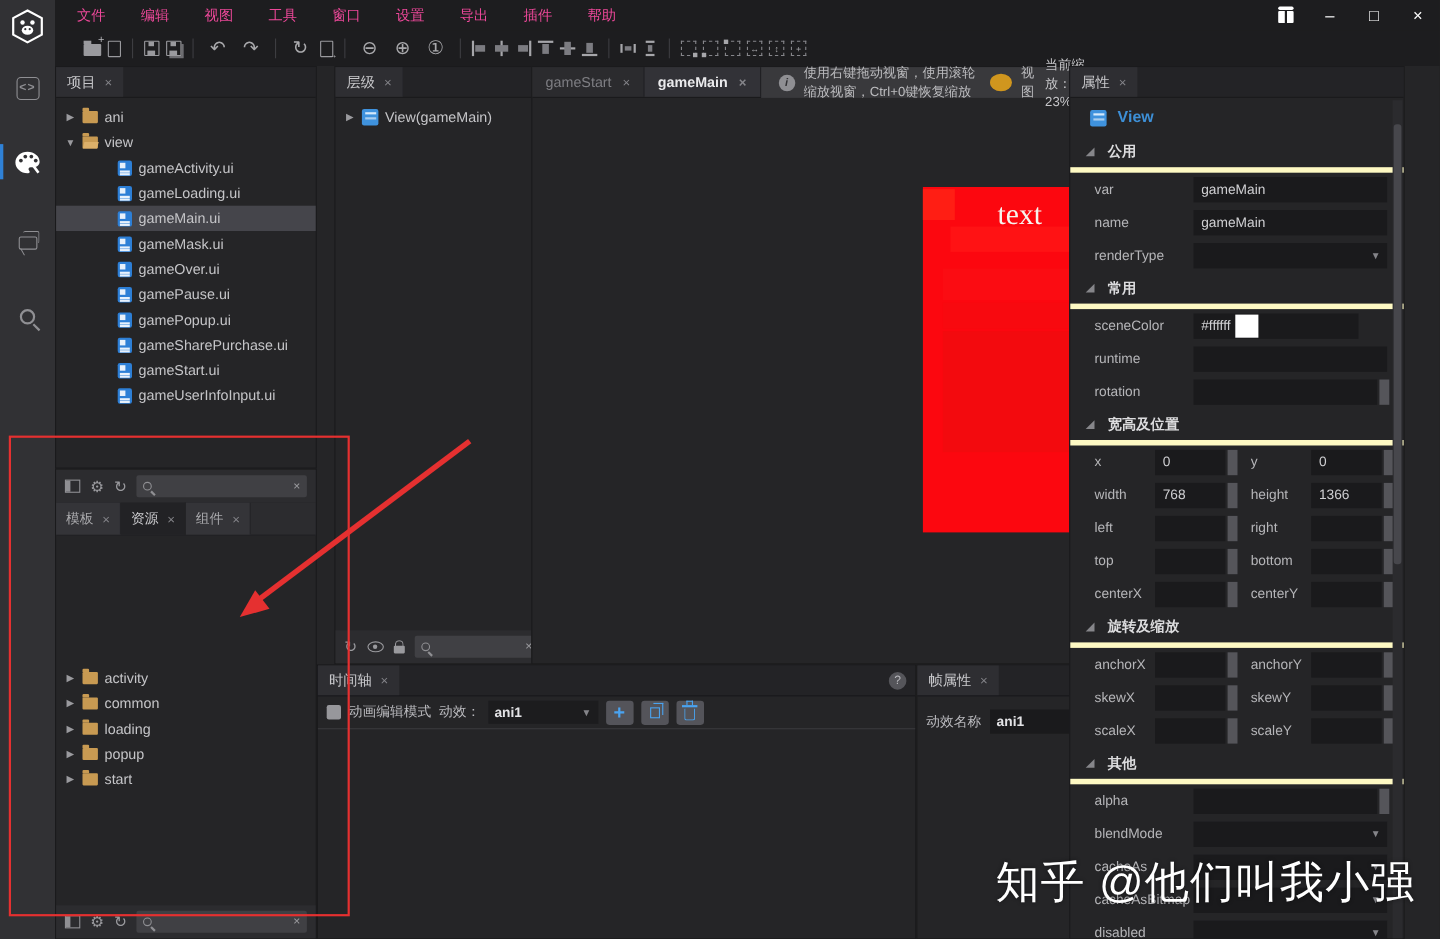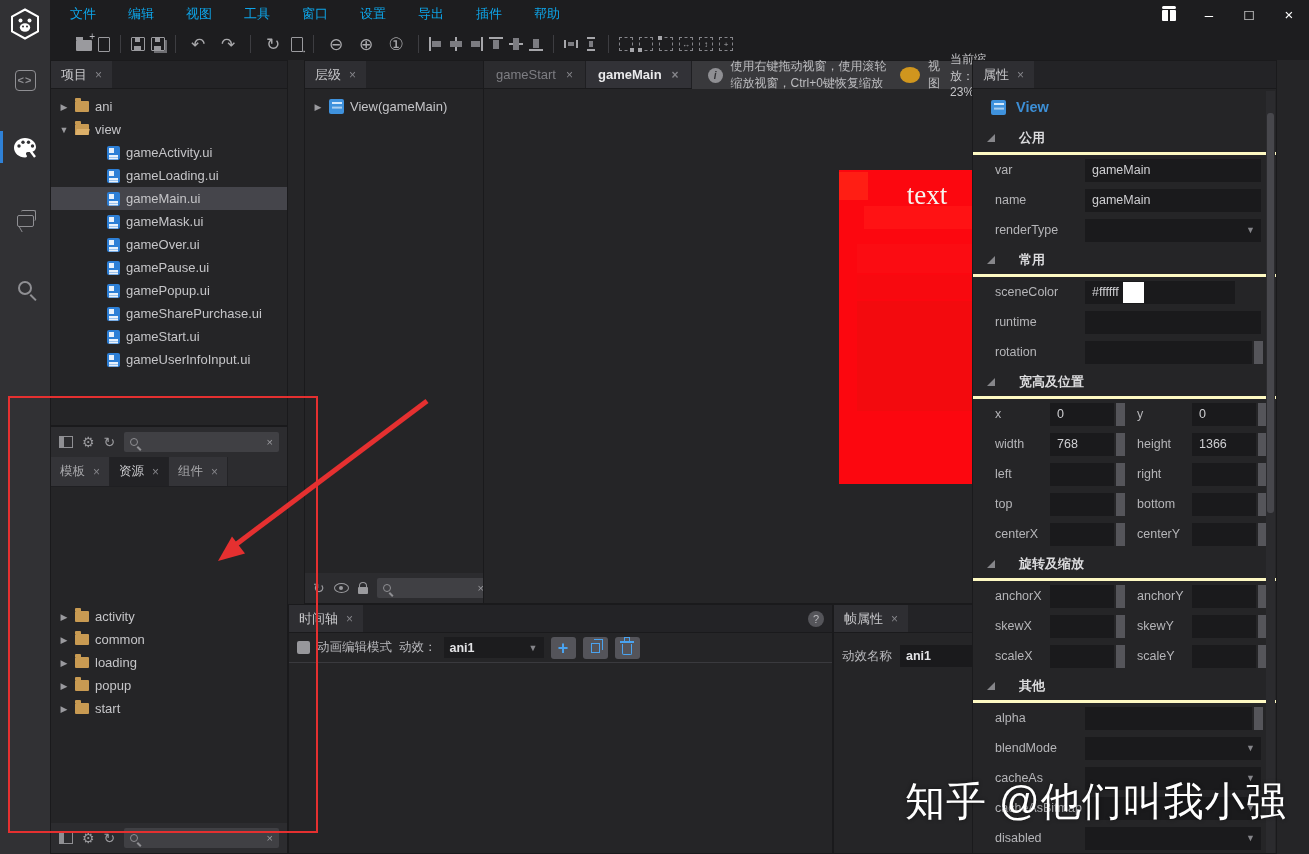--- a/index.html
+++ b/index.html
@@ -4,21 +4,21 @@
 <style>
   * { margin:0; padding:0; box-sizing:border-box; }
   html,body { width:1309px; height:854px; background:#1d1d1f; overflow:hidden;
     font-family:"Liberation Sans","DejaVu Sans",sans-serif; }
   #app { position:relative; width:1309px; height:854px; background:#252527; overflow:hidden; }
 
   
   .titlebar { position:absolute; left:50px; top:0; width:1259px; height:28px; background:#1d1d1f;
     display:flex; align-items:center; }
   .menus { display:flex; gap:4px; padding-left:6px; }
-  .menu-item { color:#0ea5e9; font-size:13px; padding:0 14px; cursor:default; }
+  .menu-item { color:#ec4899; font-size:13px; padding:0 14px; cursor:default; }
   .win-controls { position:absolute; right:0; top:0; height:28px; display:flex; align-items:center; }
   .win-btn { width:40px; height:28px; display:flex; align-items:center; justify-content:center;
     color:#ffffff; font-size:15px; }
   .i-gift { width:14px; height:11px; background:#ffffff; border-radius:1px; position:relative; margin-top:3px; }
   .i-gift::before { content:""; position:absolute; left:6px; top:-4px; width:2px; height:15px; background:#1d1d1f; }
   .i-gift::after { content:""; position:absolute; left:0px; top:-4px; width:14px; height:3px; background:#ffffff; border-radius:2px; }
 
   
   .toolbar { position:absolute; left:50px; top:28px; width:1259px; height:32px; background:#1d1d1f;
     display:flex; align-items:center; gap:6px; padding-left:26px; }
@@ -171,21 +171,21 @@
   .fp-label { color:#b9b9bd; font-size:12.5px; }
   .fp-input { width:92px; height:22px; background:#1a1a1c; color:#e3e3e6; font-size:12.5px; font-weight:bold;
     display:flex; align-items:center; padding:0 6px; }
 
   
   #props-panel { left:972px; top:60px; width:305px; height:794px; }
   .props-scroll { position:absolute; right:1px; top:30px; width:9px; height:762px; background:#2b2b2e; }
   .props-thumb { position:absolute; left:1px; top:22px; width:7px; height:400px; background:#47474c; border-radius:3px; }
   .comp-header { display:flex; align-items:center; gap:10px; padding:10px 0 8px 18px; }
   .comp-name { color:#3d8fd6; font-size:14.5px; font-weight:bold; }
-  .psection .shead { display:flex; align-items:center; gap:24px; padding:6px 0 5px 14px; border-bottom:3px solid #fef9c3; }
+  .psection .shead { display:flex; align-items:center; gap:12px; padding:6px 0 5px 14px; border-bottom:5px solid #fef9c3; }
   .tri { width:0; height:0; border-bottom:8px solid #86868a; border-left:8px solid transparent; }
   .stitle { color:#dcdcde; font-size:13px; font-weight:bold; }
   .prow { display:flex; align-items:center; min-height:30px; padding-left:22px; gap:12px; }
   .cell { display:flex; align-items:center; }
   .plabel { color:#b5b5b8; font-size:12.5px; }
   .cell.wide .plabel { width:90px; }
   .cell.half .plabel { width:55px; }
   .pinput { height:23px; background:#1a1a1c; display:flex; align-items:center; padding:0 7px; position:relative; }
   .cell.wide .pinput { width:176px; }
   .cell.wide.st .pinput { width:167px; }

